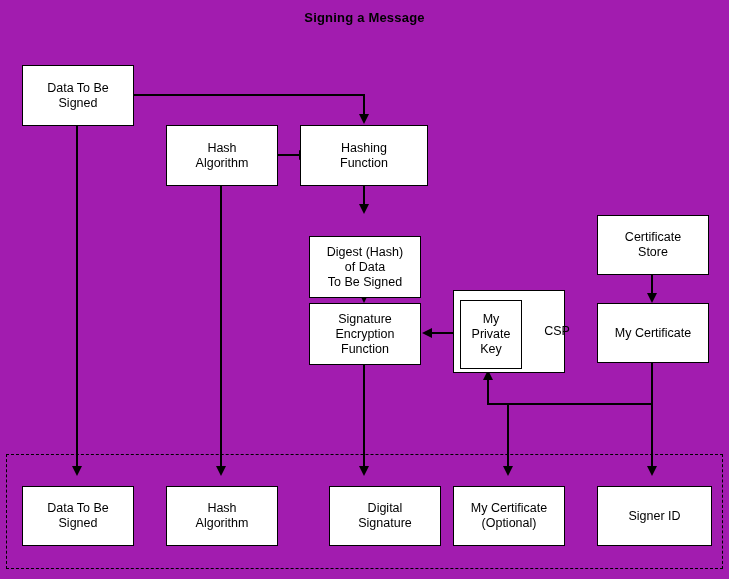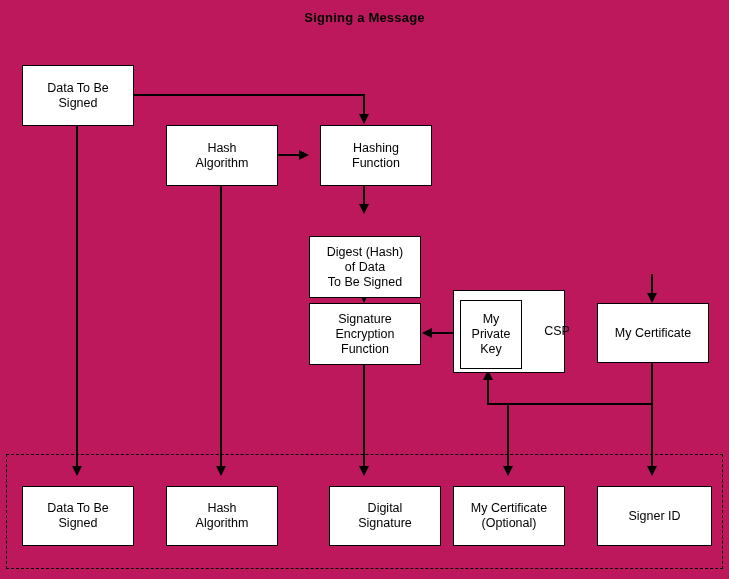--- a/index.html
+++ b/index.html
@@ -8,21 +8,21 @@
     background: #ffffff;
   }
   body {
     font-family: "Liberation Sans", sans-serif;
     color: #000000;
   }
   #canvas {
     position: relative;
     width: 729px;
     height: 579px;
-    background: #be185d;
+    background: #a21caf;
     overflow: hidden;
   }
   .title {
     position: absolute;
     left: 0;
     top: 10px;
     width: 729px;
     text-align: center;
     font-size: 13px;
     font-weight: bold;
@@ -152,37 +152,39 @@
 
   <div class="line-v" style="left:363px; top:364px; height:102px;"></div>
   <div class="arrow arrow-down" style="left:359px; top:466px;"></div>
 
   <div class="box" style="left:22px; top:65px; width:112px; height:61px;">Data To Be
 Signed</div>
 
   <div class="box" style="left:166px; top:125px; width:112px; height:61px;">Hash
 Algorithm</div>
 
-  <div class="box" style="left:320px; top:125px; width:112px; height:61px;">Hashing
+  <div class="box" style="left:300px; top:125px; width:128px; height:61px;">Hashing
 Function</div>
 
   <div class="box" style="left:309px; top:214px; width:112px; height:62px;margin-top:22px;">Digest (Hash)
 of Data
 To Be Signed</div>
 
   <div class="box" style="left:309px; top:303px; width:112px; height:62px;">Signature
 Encryption
 Function</div>
 
   <div class="csp-outer" style="left:453px; top:290px; width:112px; height:83px;"></div>
   <div class="box" style="left:460px; top:300px; width:62px; height:69px;">My
 Private
 Key</div>
   <div class="plain-label" style="left:524px; top:324px; width:40px;margin-left:13px;">CSP</div>
 
+  <div class="box" style="left:597px; top:215px; width:112px; height:60px;">Certificate
+Store</div>
 
   <div class="box" style="left:597px; top:303px; width:112px; height:60px;">My Certificate</div>
 
   <div class="box" style="left:22px; top:486px; width:112px; height:60px;">Data To Be
 Signed</div>
 
   <div class="box" style="left:166px; top:486px; width:112px; height:60px;">Hash
 Algorithm</div>
 
   <div class="box" style="left:309px; top:486px; width:112px; height:60px;margin-left:20px;">Digital

